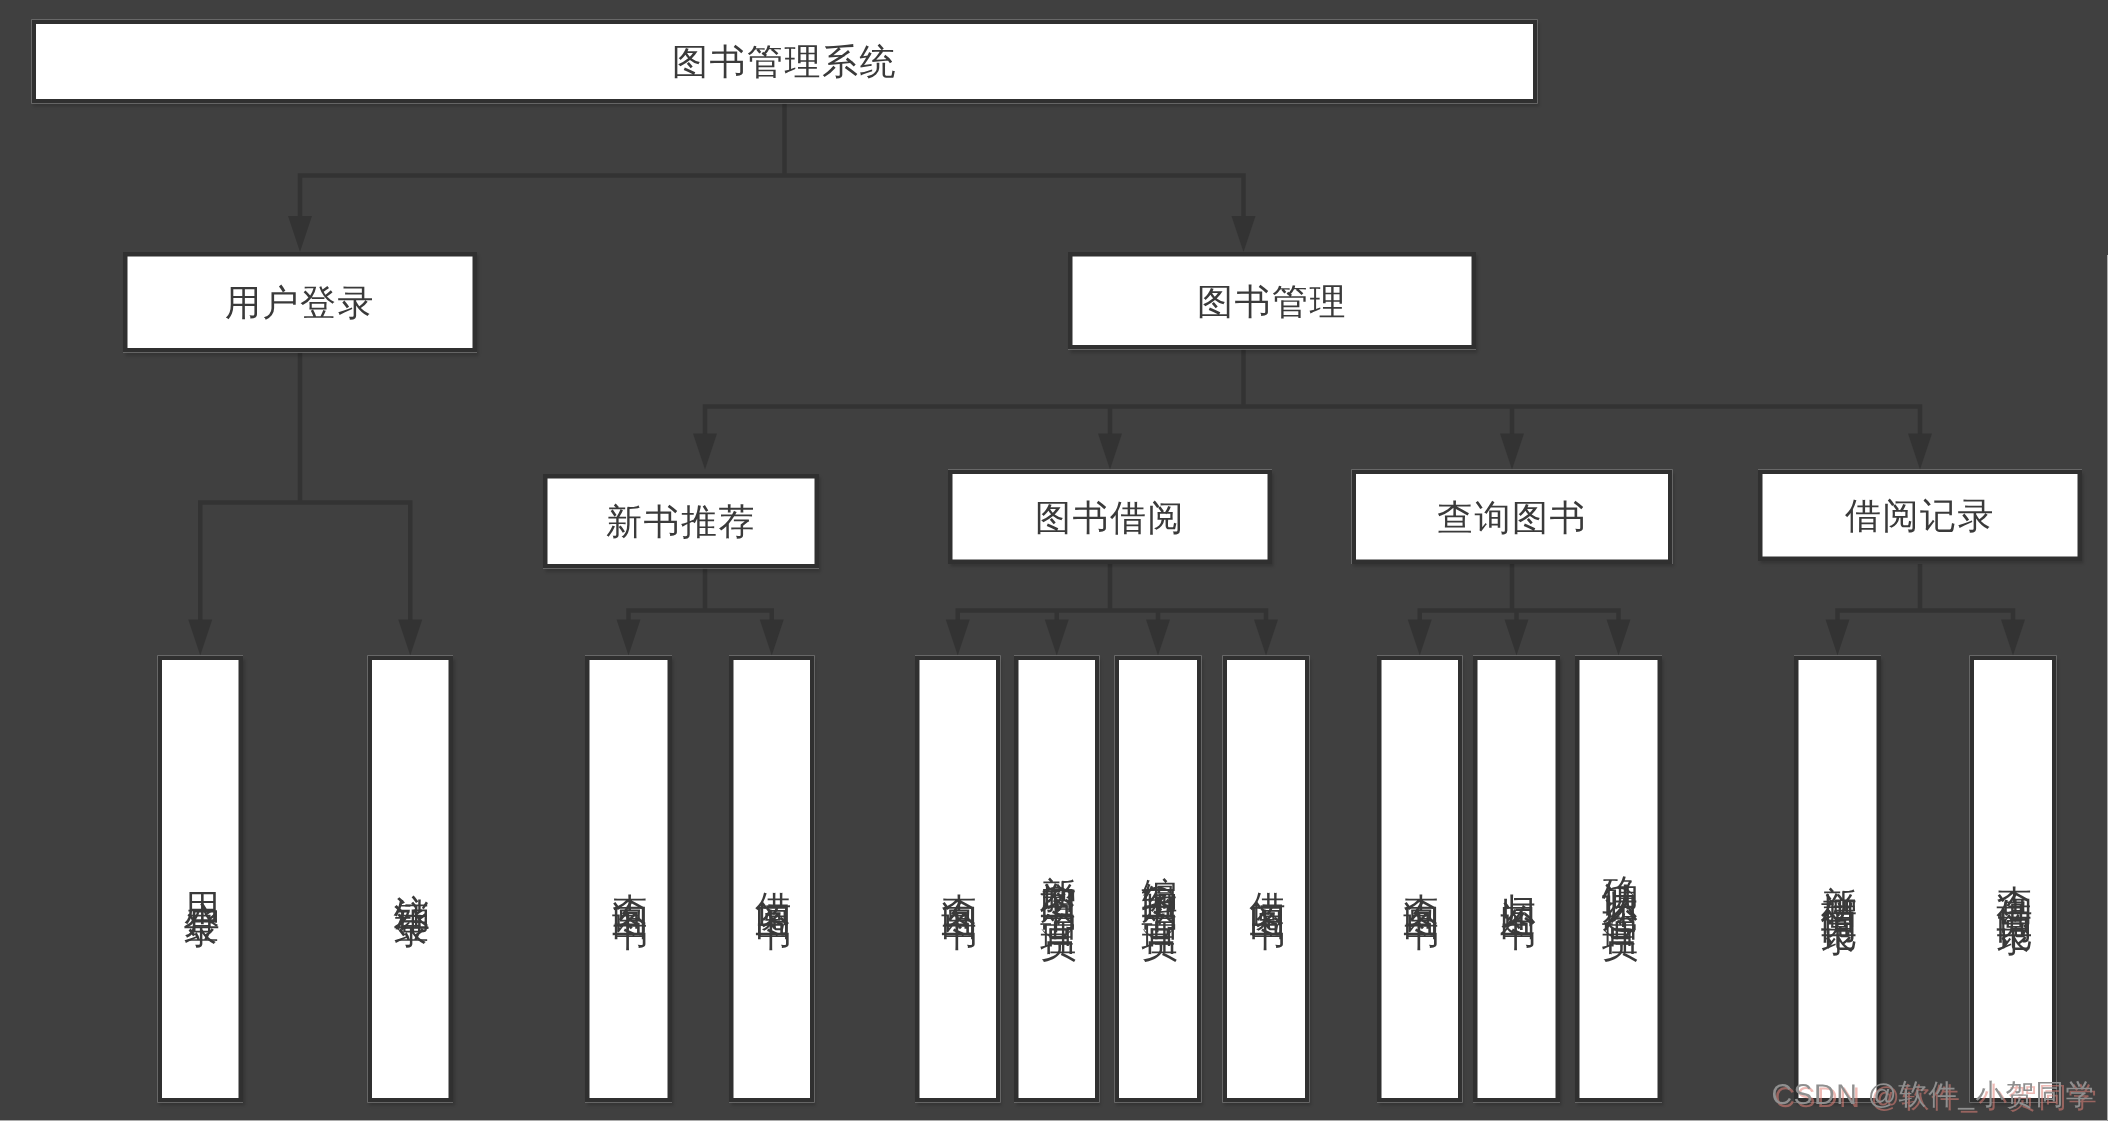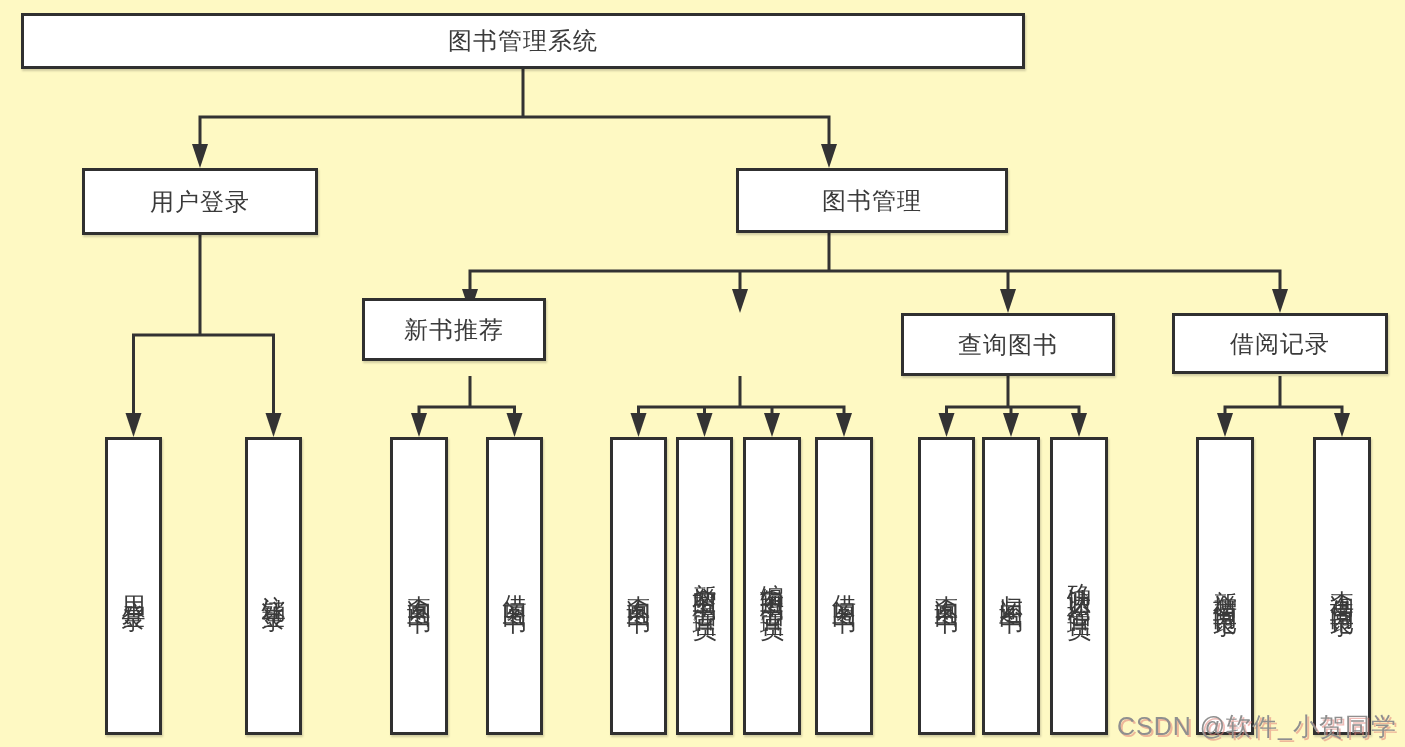--- a/index.html
+++ b/index.html
@@ -1,20 +1,20 @@
 <!DOCTYPE html>
 <html><head>
 <meta charset="utf-8">
 <style>
   html, body { margin: 0; padding: 0; background: #ffffff; }
   .stage {
     position: relative;
     width: 1405px;
     height: 747px;
-    background: #fef9c3;
+    background: #404040;
     font-family: "Liberation Sans", "DejaVu Sans", sans-serif;
     color: #3a3a3a;
     overflow: hidden;
   }
   .connectors {
     position: absolute;
     left: 0; top: 0;
     width: 1405px; height: 747px;
   }
   .node {
@@ -36,21 +36,21 @@
     writing-mode: vertical-rl;
     text-orientation: mixed;
     font-size: 24px;
     letter-spacing: 5px;
     line-height: 1;
   }
   .watermark {
     position: absolute;
     right: 8px;
     bottom: 4px;
-    font-size: 25px;
+    font-size: 19px;
     letter-spacing: 1px;
     color: #8f8f8f;
     text-shadow: 2px 2px 0 rgba(224, 130, 120, 0.55);
     z-index: 5;
     white-space: nowrap;
   }
 </style>
 </head>
 <body>
 
@@ -96,26 +96,29 @@
     </g>
   </svg>
 
   <div class="node hbox" style="left:21px;top:13px;width:1004px;height:56px">
     <span class="lbl">图书管理系统</span>
   </div>
 
   <div class="node hbox" style="left:82px;top:168px;width:236px;height:67px">
     <span class="lbl">用户登录</span>
   </div>
-  <div class="node hbox" style="left:736px;top:168px;width:272px;height:65px">
+  <div class="node hbox" style="left:712px;top:168px;width:272px;height:65px">
     <span class="lbl">图书管理</span>
   </div>
 
-  <div class="node hbox" style="left:362px;top:298px;width:184px;height:63px">
+  <div class="node hbox" style="left:362px;top:316px;width:184px;height:63px">
     <span class="lbl">新书推荐</span>
+  </div>
+  <div class="node hbox" style="left:632px;top:313px;width:216px;height:63px">
+    <span class="lbl">图书借阅</span>
   </div>
   <div class="node hbox" style="left:901px;top:313px;width:214px;height:63px">
     <span class="lbl">查询图书</span>
   </div>
   <div class="node hbox" style="left:1172px;top:313px;width:216px;height:61px">
     <span class="lbl">借阅记录</span>
   </div>
 
   <div class="node vbox" style="left:105px;top:437px;width:57px;height:298px">
     <span class="lbl">用户登录</span>

